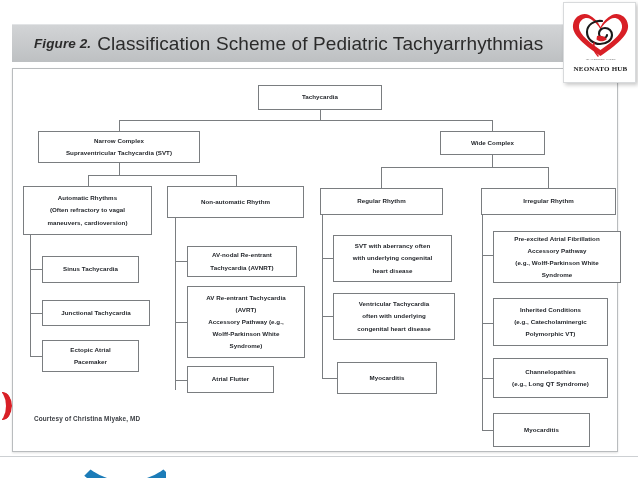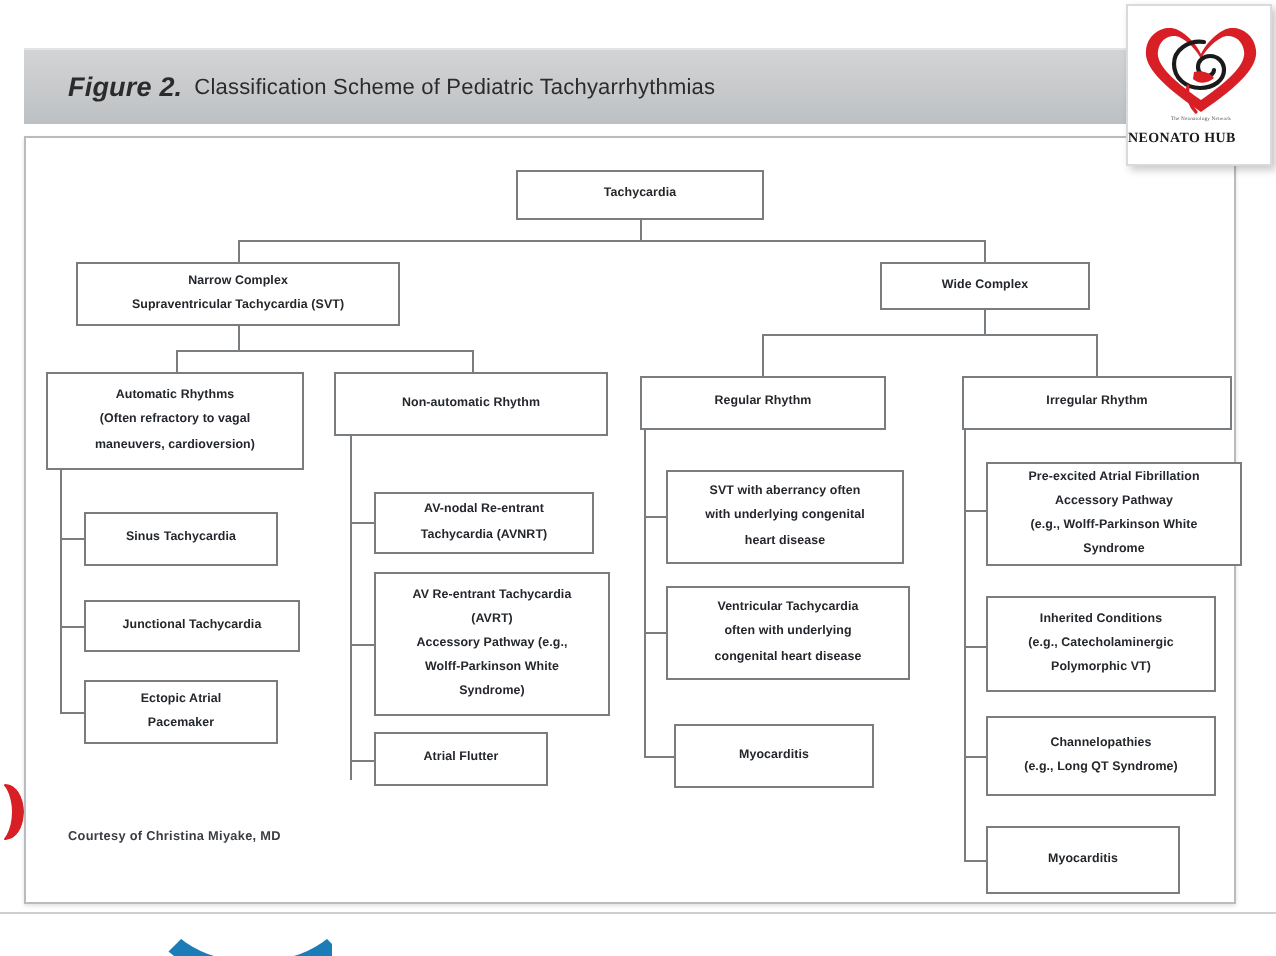--- a/index.html
+++ b/index.html
@@ -24,21 +24,21 @@
     border-top:1px solid #e2e4e6;
     display:flex;align-items:center;
     box-sizing:border-box;
     padding-left:22px;
   }
   #figure-header .fig-label{
     font-weight:bold;font-style:italic;font-size:13.5px;color:#2b2b2b;
     margin-right:6px;letter-spacing:.1px;
   }
   #figure-header .fig-title{
-    font-size:11px;color:#2b2b2b;letter-spacing:.1px;
+    font-size:19px;color:#2b2b2b;letter-spacing:.1px;
   }
 
   
   #diagram-card{
     position:absolute;left:12px;top:68px;width:606px;height:384px;
     background:#ffffff;
     border:1px solid #b9bcbe;
     box-sizing:border-box;
     box-shadow:0 1px 2px rgba(0,0,0,.12);
   }
@@ -118,21 +118,21 @@
     background:#ffffff;
     border:1px solid #d8dadc;
     box-shadow:2px 2px 4px rgba(0,0,0,.22);
     box-sizing:border-box;
   }
   #logo-badge .heart-wrap{
     position:absolute;left:0;top:6px;width:73px;height:50px;
   }
   #logo-badge .logo-text{
     position:absolute;left:0;top:62px;width:73px;
-    text-align:left;
+    text-align:center;
     font-family:"Liberation Serif", serif;
     font-weight:bold;
     font-size:7px;
     color:#1a1a1a;
     letter-spacing:.2px;
   }
   #logo-badge .logo-sub{
     position:absolute;left:0;top:55px;width:73px;
     text-align:center;
     font-family:"Liberation Serif", serif;

